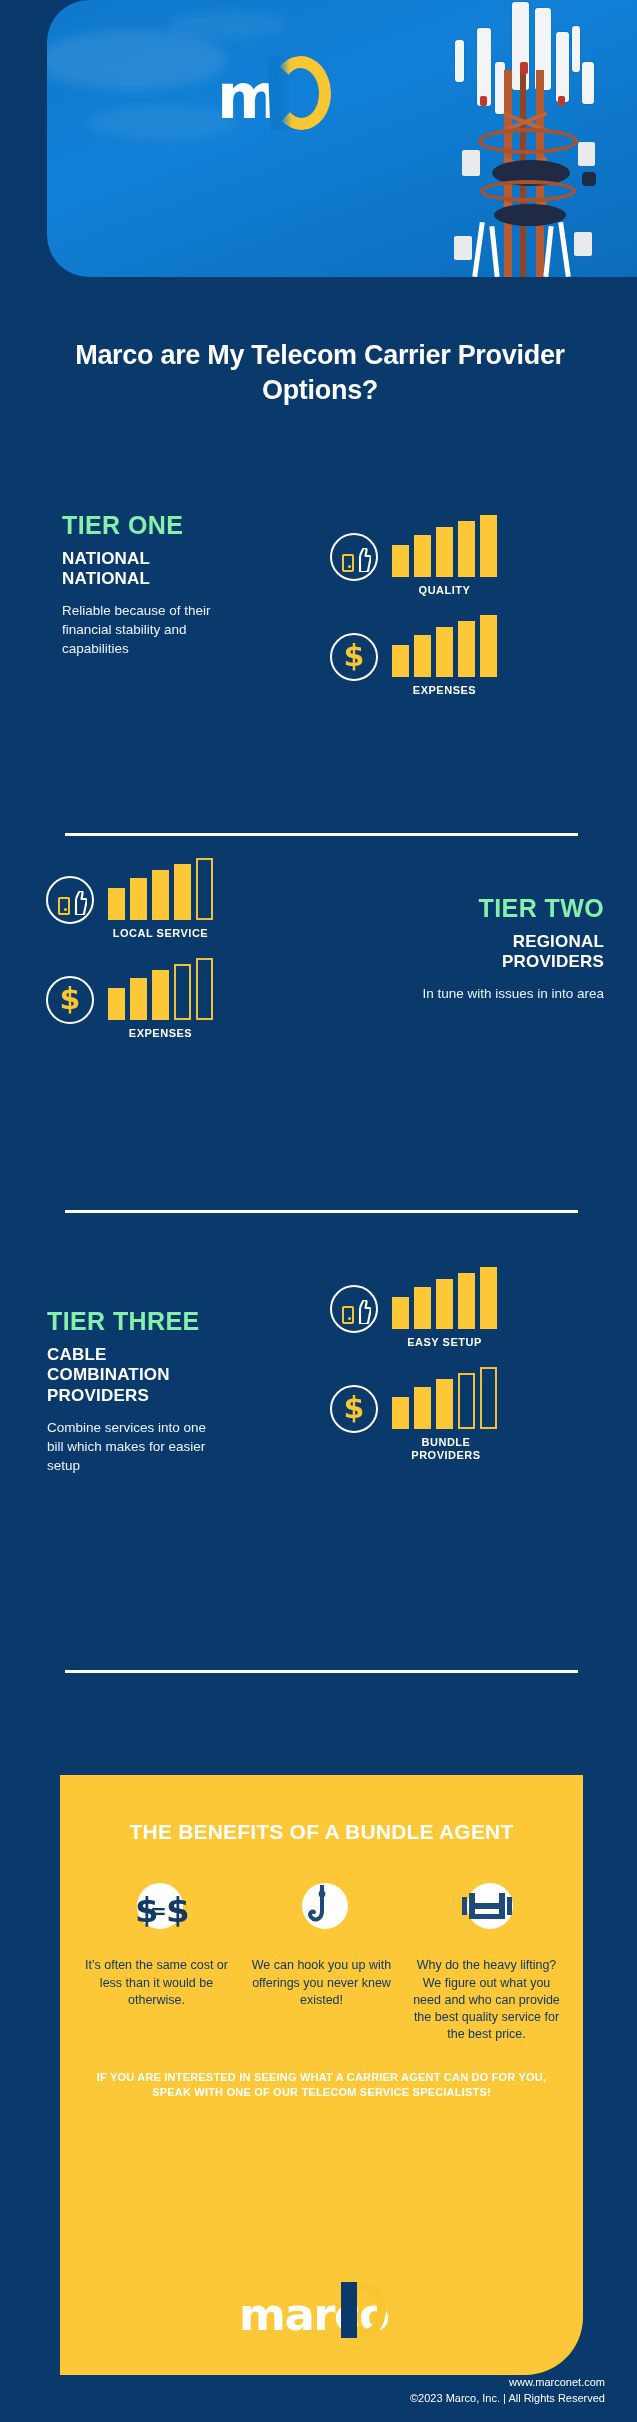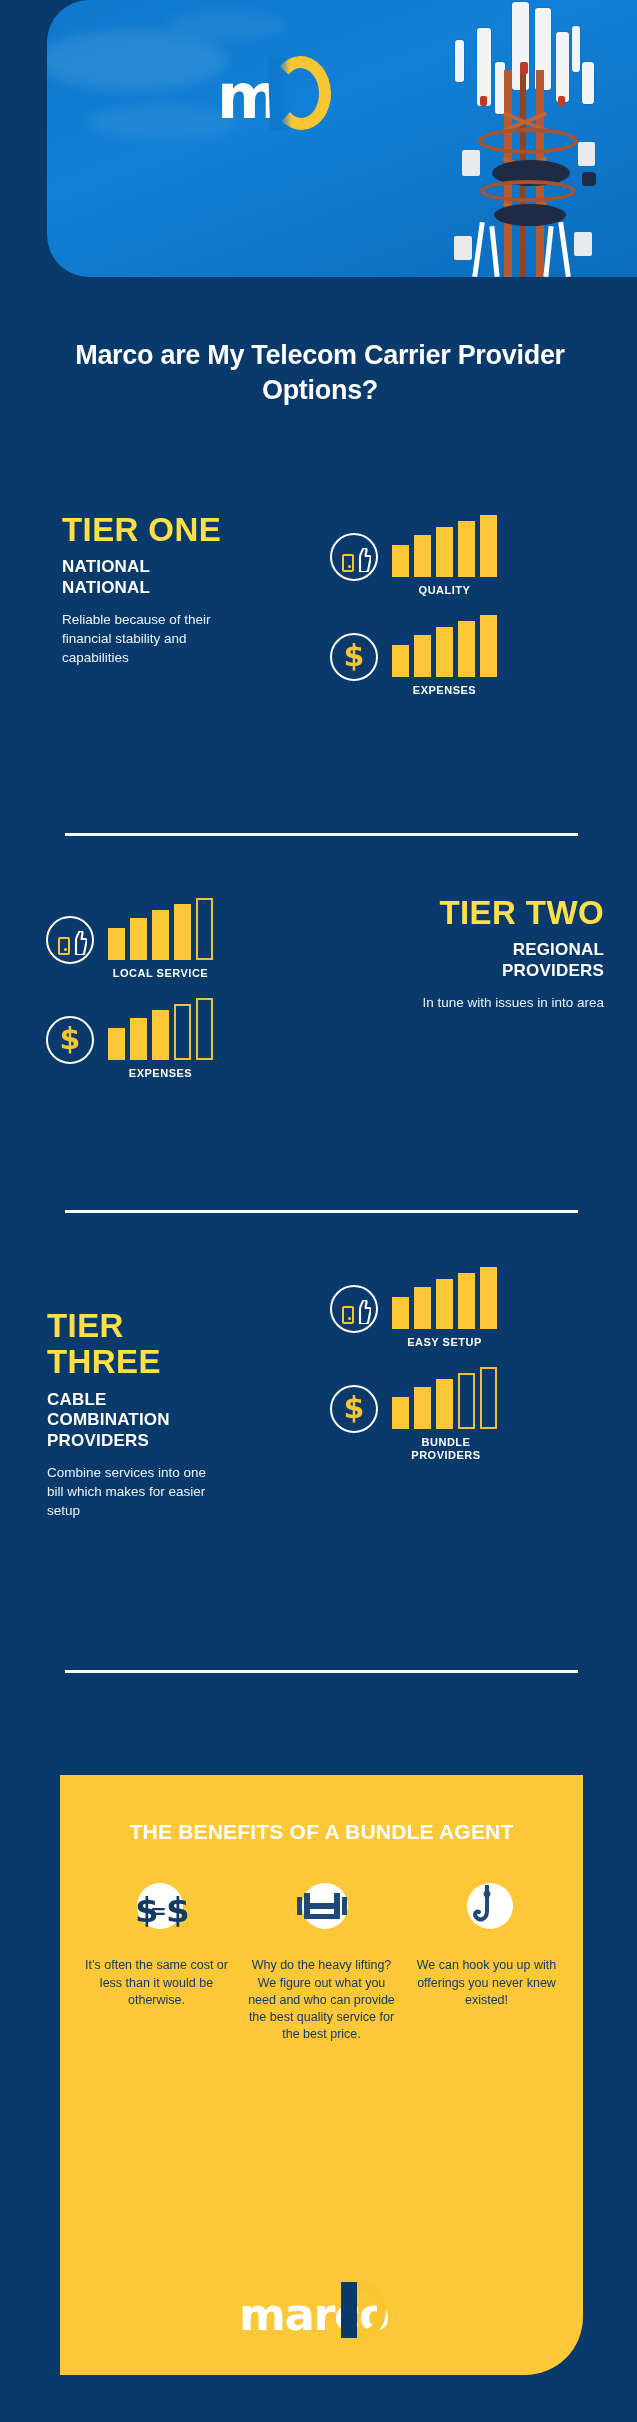--- a/index.html
+++ b/index.html
@@ -102,22 +102,22 @@
     color: #ffffff;
     font-size: 27px;
     font-weight: bold;
     line-height: 1.28;
     letter-spacing: -0.3px;
   }
 
   
   .tier { position: absolute; }
   .tier-label {
-    color: #fde047;
-    font-size: 33px;
+    color: #86efac;
+    font-size: 25px;
     font-weight: bold;
     letter-spacing: 0.4px;
     line-height: 1.1;
   }
   .tier-sub {
     color: #ffffff;
     font-size: 17px;
     font-weight: bold;
     line-height: 1.22;
     letter-spacing: 0.2px;
@@ -406,21 +406,21 @@
           <div class="bar filled" style="height:56px;"></div>
           <div class="bar filled" style="height:62px;"></div>
         </div>
         <div class="bar-caption">EXPENSES</div>
       </div>
     </div>
   </div>
 
   <div class="divider" style="top:833px;"></div>
 
-  <div class="metrics" style="left:46px; top:898px;">
+  <div class="metrics" style="left:46px; top:858px;">
     <div class="metric">
       <div class="circle-icon">
         <div class="thumb-cuff"></div>
         <div class="thumb-hand">
           <svg width="16" height="24" viewBox="0 0 16 24">
             <path d="M5 24 L5 9 C5 6 7 4 8 1 C9 -0.5 12 0 11.5 2.5 L10.5 8 L14.5 8 C15.5 8 16 9 15.6 10 L13.2 22 C13 23.2 12 24 11 24 Z" fill="none" stroke="#ffffff" stroke-width="2.1" stroke-linejoin="round"></path>
           </svg>
         </div>
       </div>
       <div class="bars-wrap">
@@ -511,51 +511,56 @@
       <div class="benefit">
         <div class="benefit-icon">
           <div class="icon-disc"></div>
           <svg width="62" height="62" viewBox="0 0 62 62">
             <text x="9" y="41" font-family="DejaVu Sans, sans-serif" font-size="34" font-weight="bold" fill="#123a62">$</text>
             <text x="24" y="37" font-family="DejaVu Sans, sans-serif" font-size="20" font-weight="bold" fill="#123a62">=</text>
             <text x="40" y="41" font-family="DejaVu Sans, sans-serif" font-size="34" font-weight="bold" fill="#123a62">$</text>
           </svg>
         </div>
         <div class="benefit-text">It’s often the same cost or less than it would be otherwise.</div>
+      </div>
+
+      <div class="benefit">
+        <div class="benefit-icon">
+          <div class="icon-disc"></div>
+          <svg width="62" height="62" viewBox="0 0 62 62">
+            <rect x="29" y="4" width="4" height="7" fill="#1d4a78"></rect>
+            <path d="M31 10 L31 30 C31 38 24 41 20 36 C17.5 32.8 21 29 23 31" fill="none" stroke="#1d4a78" stroke-width="4" stroke-linecap="round"></path>
+            <circle cx="31" cy="13" r="3.4" fill="#1d4a78"></circle>
+          </svg>
+        </div>
+        <div class="benefit-text">We can hook you up with offerings you never knew existed!</div>
       </div>
 
       <div class="benefit">
         <div class="benefit-icon">
           <div class="icon-disc"></div>
           <svg width="62" height="62" viewBox="0 0 62 62">
             <rect x="18" y="22" width="26" height="6" fill="#1d4a78"></rect>
             <rect x="13" y="12" width="6" height="26" fill="#1d4a78"></rect>
             <rect x="6" y="16" width="5" height="18" fill="#1d4a78"></rect>
             <rect x="43" y="12" width="6" height="26" fill="#1d4a78"></rect>
             <rect x="51" y="16" width="5" height="18" fill="#1d4a78"></rect>
             <rect x="18" y="33" width="26" height="5" fill="#1d4a78"></rect>
           </svg>
         </div>
         <div class="benefit-text">Why do the heavy lifting? We figure out what you need and who can provide the best quality service for the best price.</div>
       </div>
-
-      <div class="benefit">
-        <div class="benefit-icon">
-          <div class="icon-disc"></div>
-          <svg width="62" height="62" viewBox="0 0 62 62">
-            <rect x="29" y="4" width="4" height="7" fill="#1d4a78"></rect>
-            <path d="M31 10 L31 30 C31 38 24 41 20 36 C17.5 32.8 21 29 23 31" fill="none" stroke="#1d4a78" stroke-width="4" stroke-linecap="round"></path>
-            <circle cx="31" cy="13" r="3.4" fill="#1d4a78"></circle>
-          </svg>
-        </div>
-        <div class="benefit-text">We can hook you up with offerings you never knew existed!</div>
-      </div>
-    </div>
-
+    </div>
+
+    <div class="cta">IF YOU ARE INTERESTED IN SEEING WHAT A CARRIER AGENT CAN DO FOR YOU, SPEAK WITH ONE OF OUR TELECOM SERVICE SPECIALISTS!</div>
   </div>
 
   <div class="footer-logo">
     <div class="f-marco">marco</div>
     <div class="f-arc"></div>
   </div>
 
+  <div class="footer-meta">
+    <div>www.marconet.com</div>
+    <div>©2023 Marco, Inc. | All Rights Reserved</div>
+  </div>
 
 </div>
 
 </body></html>

